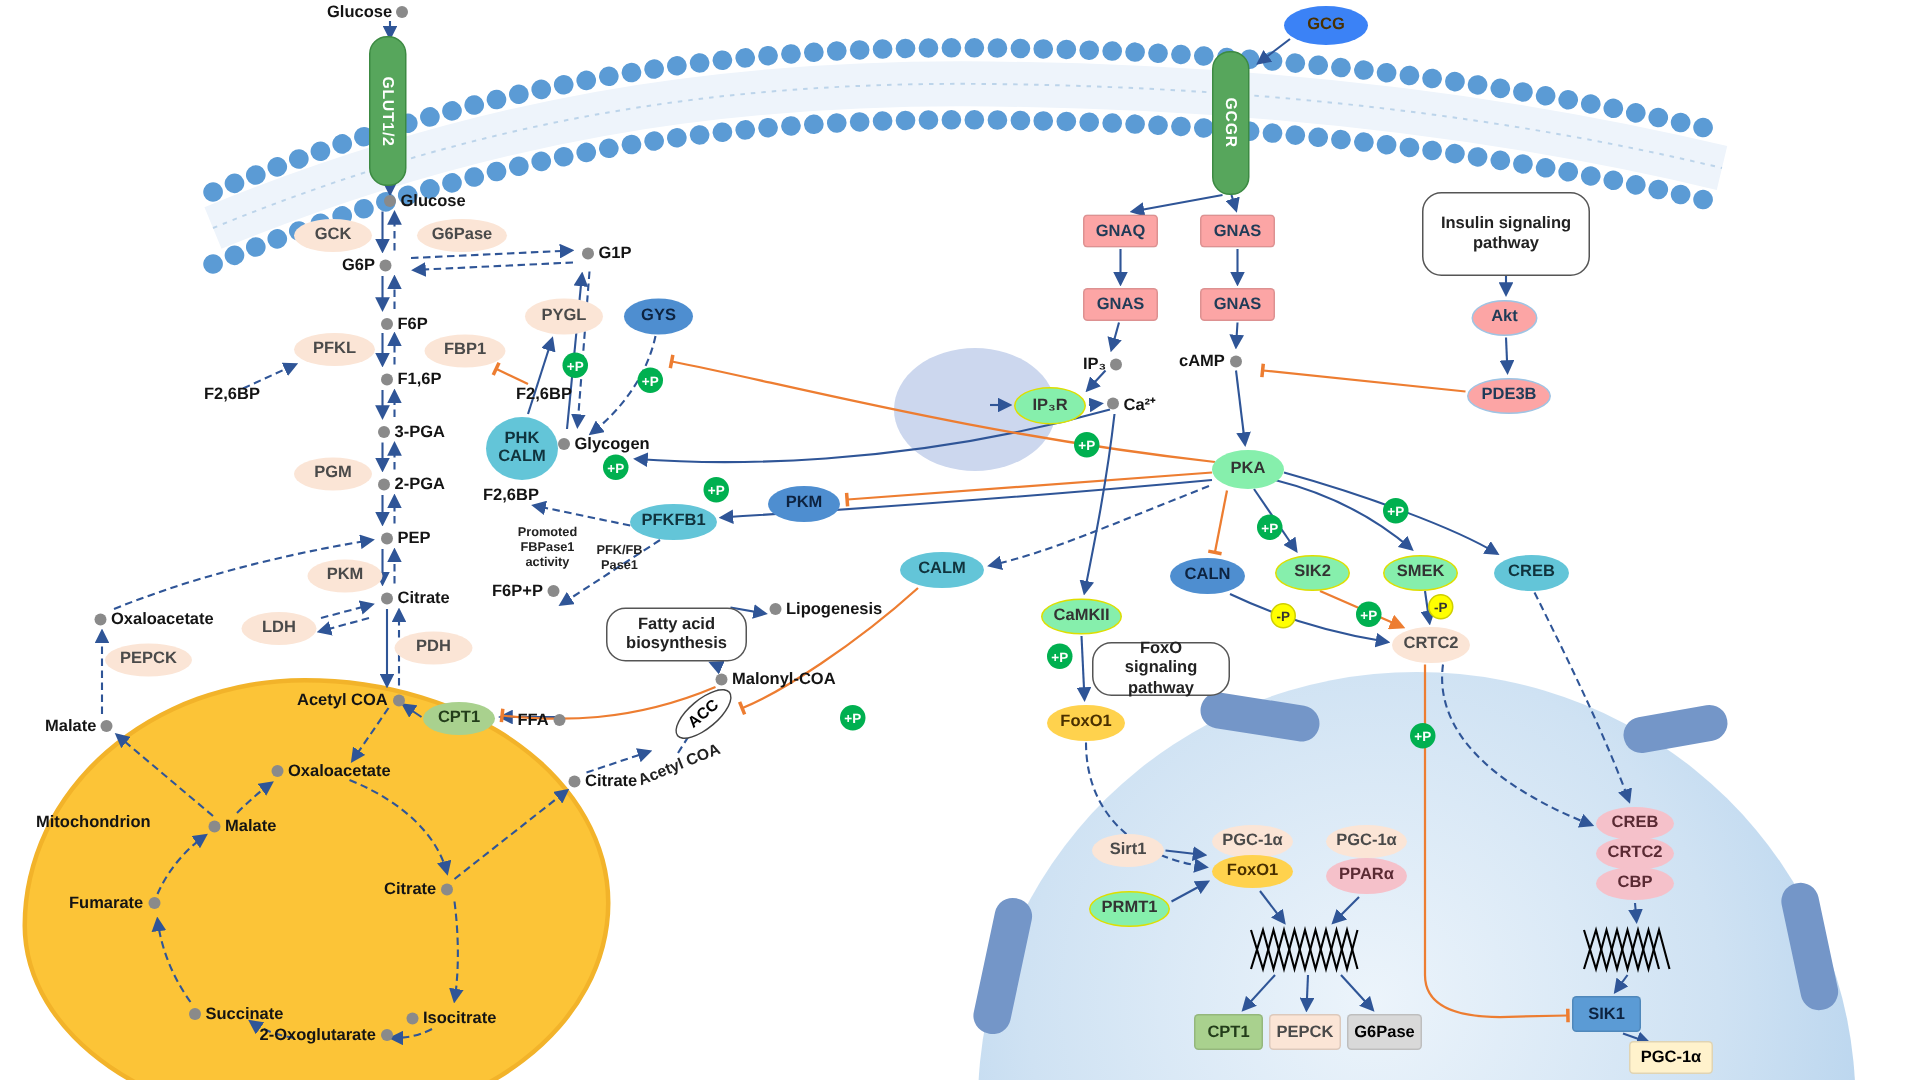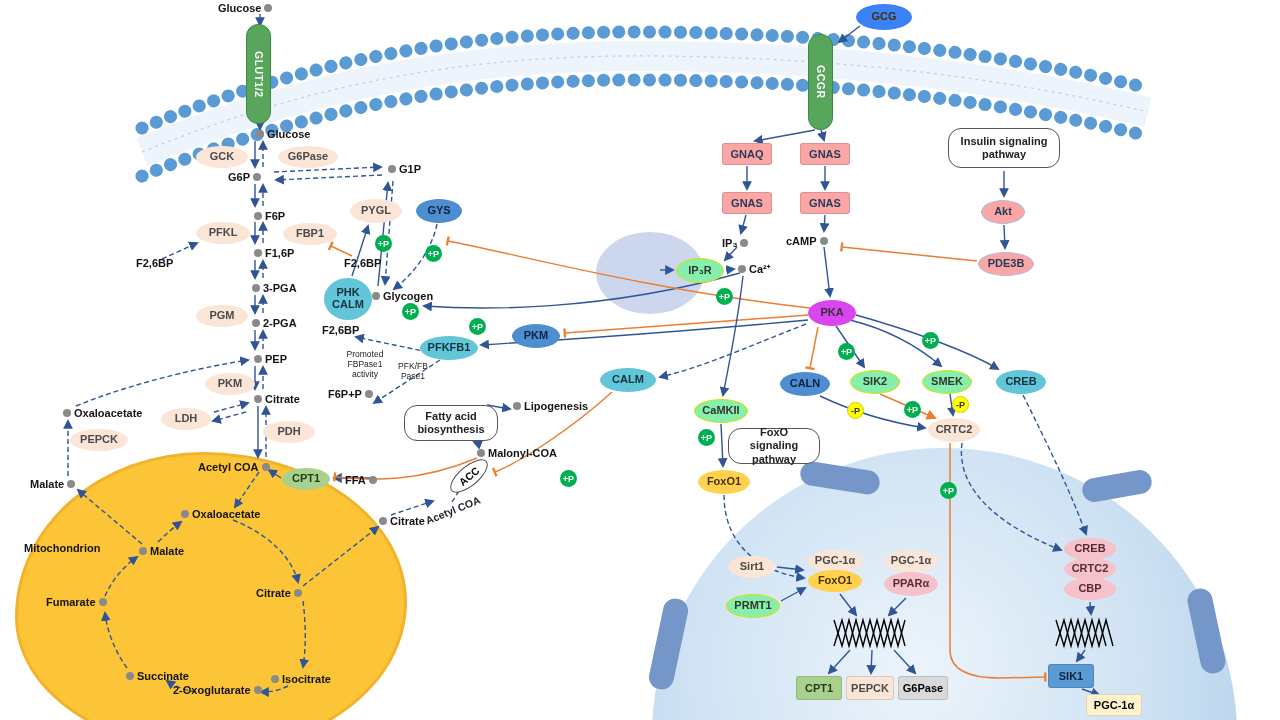--- a/index.html
+++ b/index.html
@@ -6,21 +6,21 @@
   body{font-family:"Liberation Sans",sans-serif;background:#fff}
   #canvas{position:relative;width:1280px;height:720px;overflow:hidden;background:#fff}
   .blob{position:absolute;z-index:0}
   .ell{position:absolute;display:flex;align-items:center;justify-content:center;border-radius:50%;
        font-size:11px;font-weight:700;color:#333;text-align:center;line-height:1.05;z-index:5}
   .pink{background:#fbe5d6;color:#4a4a4a}
   .blue{background:#4e8ed0;color:#0d2340}
   .cyan{background:#63c5d8;color:#10333d}
   .grn{background:#a9d18e;color:#233d1a}
   .yel{background:#86efac;color:#333;border:1px solid #dede00}
-  .lime{background:#d946ef;color:#333}
+  .lime{background:#86efac;color:#333}
   .org{background:#3b82f6;color:#4a3000}
   .org2{background:#ffd24d;color:#4a3000}
   .rose{background:#f5c1ca;color:#5a2a33}
   .lblu{background:#fca5a5;color:#1f3b57;border:1px solid #9ec4e4}
   .rect{position:absolute;display:flex;align-items:center;justify-content:center;font-size:11px;
         font-weight:700;border-radius:3px;z-index:6;border:1px solid rgba(0,0,0,.12)}
   .wbox{position:absolute;display:flex;align-items:center;justify-content:center;background:#fff;
         border:1.3px solid #555;border-radius:13px;font-size:11px;font-weight:700;color:#222;
         text-align:center;line-height:1.2;z-index:5;padding:2px 8px}
   .met{position:absolute;display:flex;align-items:center;gap:3px;font-size:11px;font-weight:700;
@@ -28,21 +28,21 @@
   .met .dot{width:8px;height:8px;border-radius:50%;background:#8a8a8a;flex:none}
   .met.rev{flex-direction:row-reverse}
   .lab{position:absolute;font-size:11px;font-weight:700;color:#141414;z-index:6;white-space:nowrap}
   .pmark{position:absolute;width:17px;height:17px;border-radius:50%;display:flex;align-items:center;
          justify-content:center;font-size:9px;font-weight:700;z-index:8}
   .pp{background:#00b050;color:#fff}
   .pm{background:#ffff00;color:#333;border:1px solid #cfcf00}
   .transporter{position:absolute;background:#57a65c;border:1.5px solid #3c8a42;border-radius:12px;
        display:flex;align-items:center;justify-content:center;z-index:7;color:#fff;font-weight:700;
        font-size:10.5px;writing-mode:vertical-rl;letter-spacing:.5px}
-  .note{position:absolute;font-size:8.5px;font-weight:400;color:#222;text-align:center;line-height:1.15;z-index:6}
+  .note{position:absolute;font-size:8.5px;font-weight:700;color:#222;text-align:center;line-height:1.15;z-index:6}
   .frag{position:absolute;background:#7496c8;border-radius:12px;z-index:2}
   .rot{position:absolute;z-index:6;font-size:10.5px;font-weight:700;color:#222;white-space:nowrap}
   svg.layer{position:absolute;left:0;top:0;z-index:4}
   .s{stroke:#2f5597;stroke-width:1.4;fill:none}
   .d{stroke:#2f5597;stroke-width:1.4;fill:none;stroke-dasharray:5 3}
   .o{stroke:#ed7d31;stroke-width:1.5;fill:none}
 </style>
 </head>
 <body>
 
@@ -389,21 +389,21 @@
       <span>GNAS</span>
     </div>
   <div class="met rev" style="left:722px;top:236px">
       <span class="dot"></span>
       <span>IP₃</span>
     </div>
   <div class="met rev" style="left:786px;top:234px">
       <span class="dot"></span>
       <span>cAMP</span>
     </div>
-  <div class="wbox" style="left:948px;top:128px;width:112px;height:40px">
+  <div class="wbox" style="left:948px;top:128px;width:112px;height:56px">
       <span>Insulin signaling pathway</span>
     </div>
   <div class="ell lblu" style="left:981px;top:200px;width:44px;height:24px;border:1px solid #9ec4e4">
       <span>Akt</span>
     </div>
   <div class="ell lblu" style="left:978px;top:252px;width:56px;height:24px;border:1px solid #9ec4e4">
       <span>PDE3B</span>
     </div>
   <div class="ell yel" style="left:676px;top:258px;width:48px;height:25px">
       <span>IP₃R</span>

